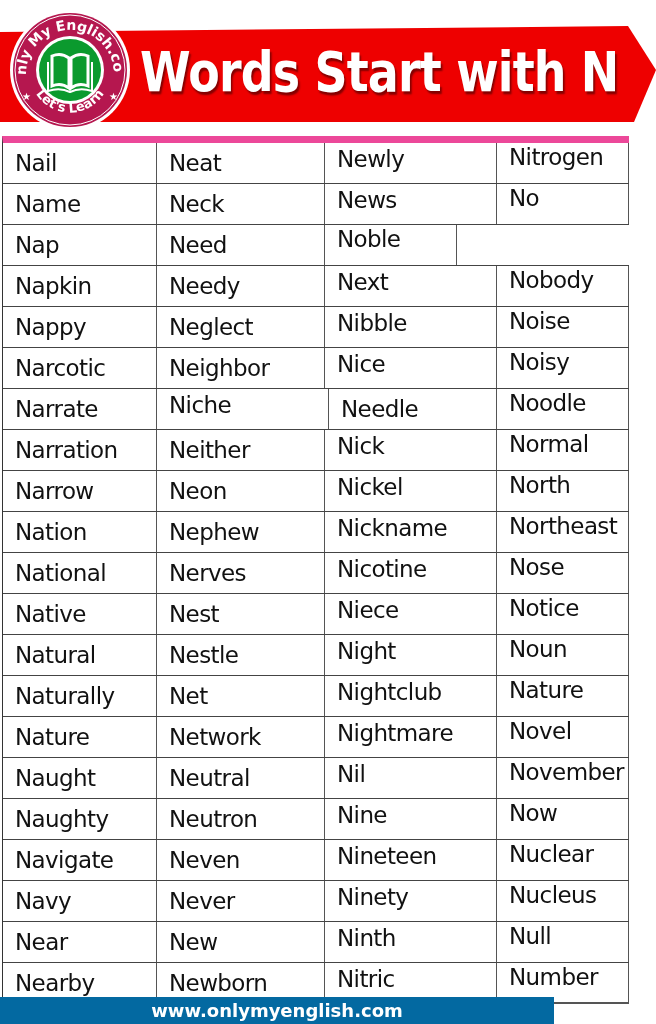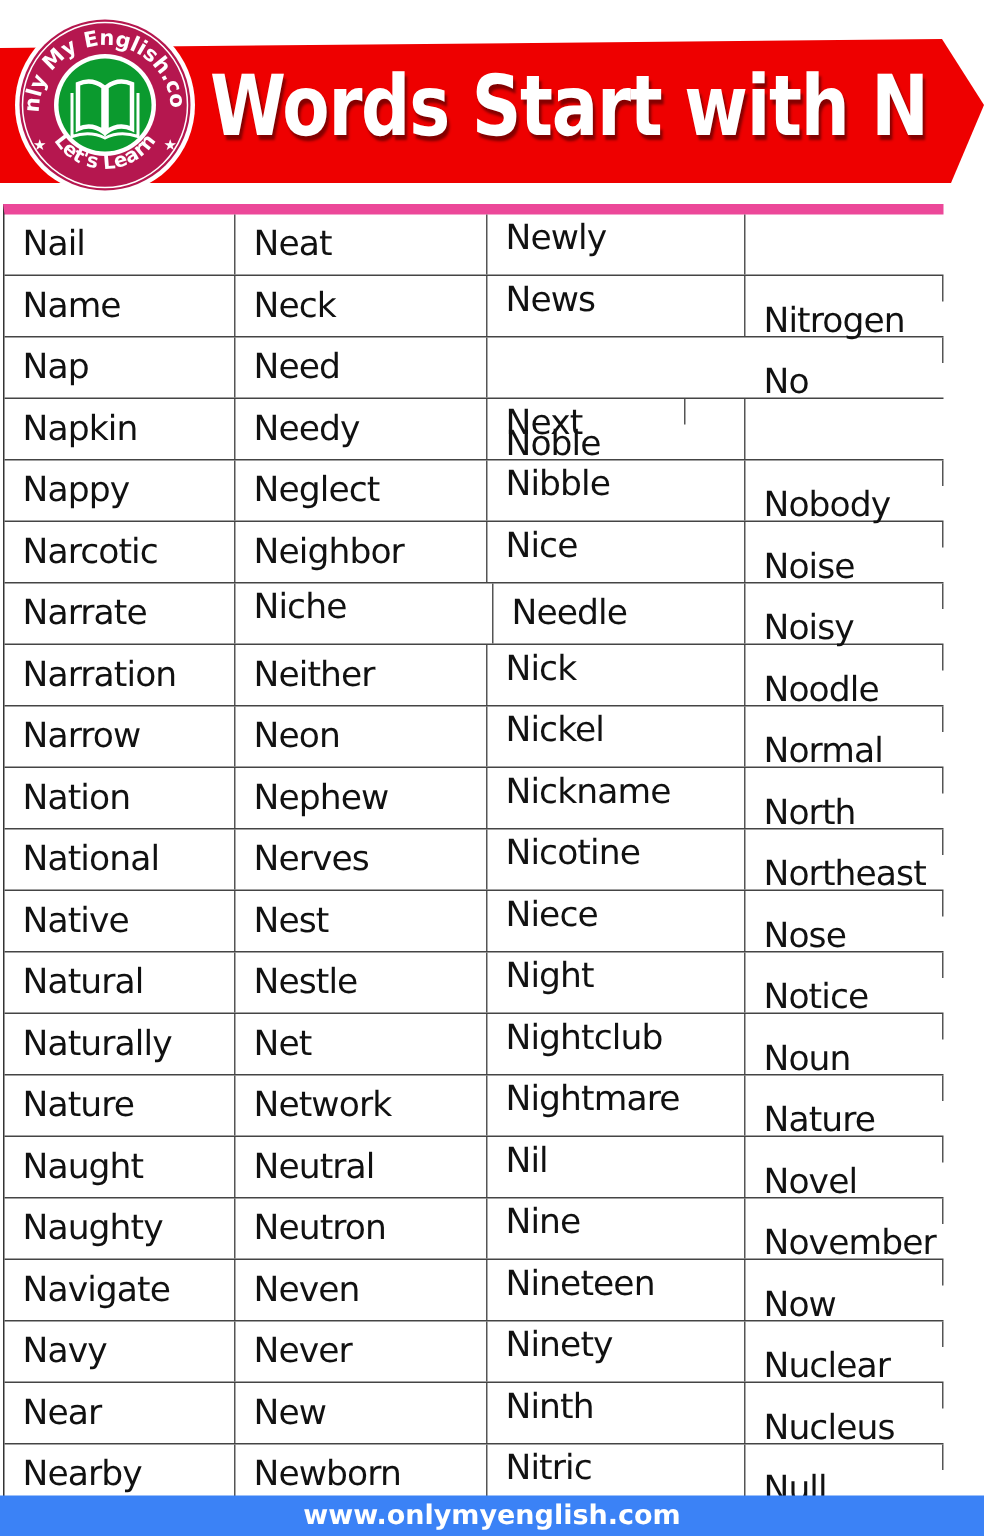--- a/index.html
+++ b/index.html
@@ -5,22 +5,22 @@
   html,body{margin:0;padding:0;background:#fff;}
   body{width:656px;height:1024px;position:relative;overflow:hidden;font-family:"Liberation Sans",sans-serif;}
   .banner{position:absolute;left:0;top:26px;width:656px;height:96px;}
   .banner svg{position:absolute;left:0;top:0;}
   .title{position:absolute;left:140px;top:32px;height:80px;line-height:80px;color:#fff;font-family:"DejaVu Sans",sans-serif;font-weight:bold;font-size:56px;letter-spacing:-1px;transform:scaleX(0.82);transform-origin:left center;text-shadow:2px 3px 2px rgba(0,0,0,0.45);white-space:nowrap;}
   .logo{position:absolute;left:8px;top:8px;width:124px;height:124px;}
   .grid{position:absolute;left:2px;top:136px;width:626px;border-top:7px solid #ec4899;border-left:1px solid #333;}
   .row{display:flex;height:41px;border-bottom:1.5px solid #444;box-sizing:border-box;}
   .row:last-child{border-bottom:2px solid #555;}
   .cell{box-sizing:border-box;border-right:1.5px solid #555;font-size:23px;color:#111;padding-left:12px;display:flex;align-items:center;font-family:"DejaVu Sans",sans-serif;letter-spacing:-0.6px;}
-  .c0{width:154px;} .c1{width:168px;} .c2{width:172px;padding-top:0;align-items:flex-start;padding-top:3px;} .c3{width:132px;align-items:flex-start;padding-top:17px;margin-top:41px;}
-  .footer{position:absolute;left:0;top:997px;width:656px;height:27px;background:#3b82f6;color:#fff;font-weight:bold;font-size:18px;text-align:center;line-height:27px;font-family:"DejaVu Sans",sans-serif;}
+  .c0{width:154px;} .c1{width:168px;} .c2{width:172px;padding-top:0;align-items:flex-start;padding-top:3px;} .c3{width:132px;align-items:flex-start;padding-top:1px;}
+  .footer{position:absolute;left:0;top:997px;width:554px;height:27px;background:#0369a1;color:#fff;font-weight:bold;font-size:18px;text-align:center;line-height:27px;font-family:"DejaVu Sans",sans-serif;}
 </style>
 </head>
 <body>
 
 <div class="banner">
   <svg width="656" height="96" viewBox="0 0 656 96">
     <polygon points="0,6 628,0 656,44 634,96 0,96" fill="#ee0000"></polygon>
   </svg>
 </div>
 <div class="title">Words Start with N</div>

